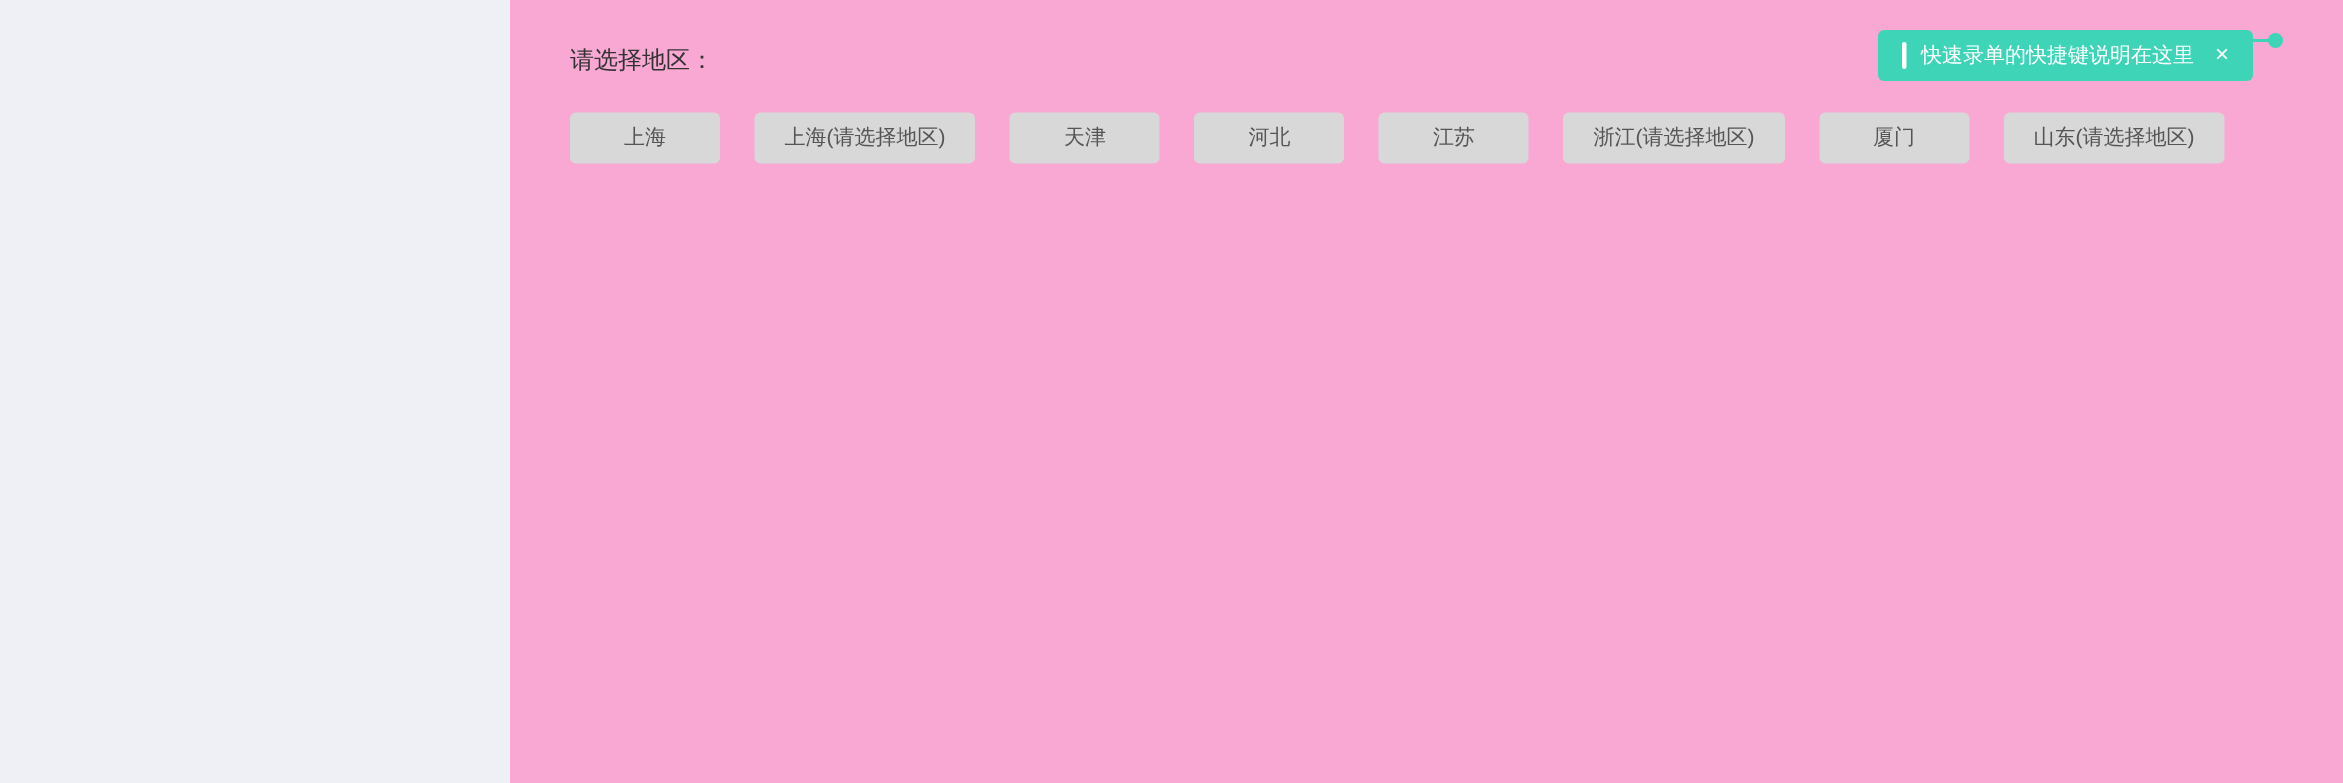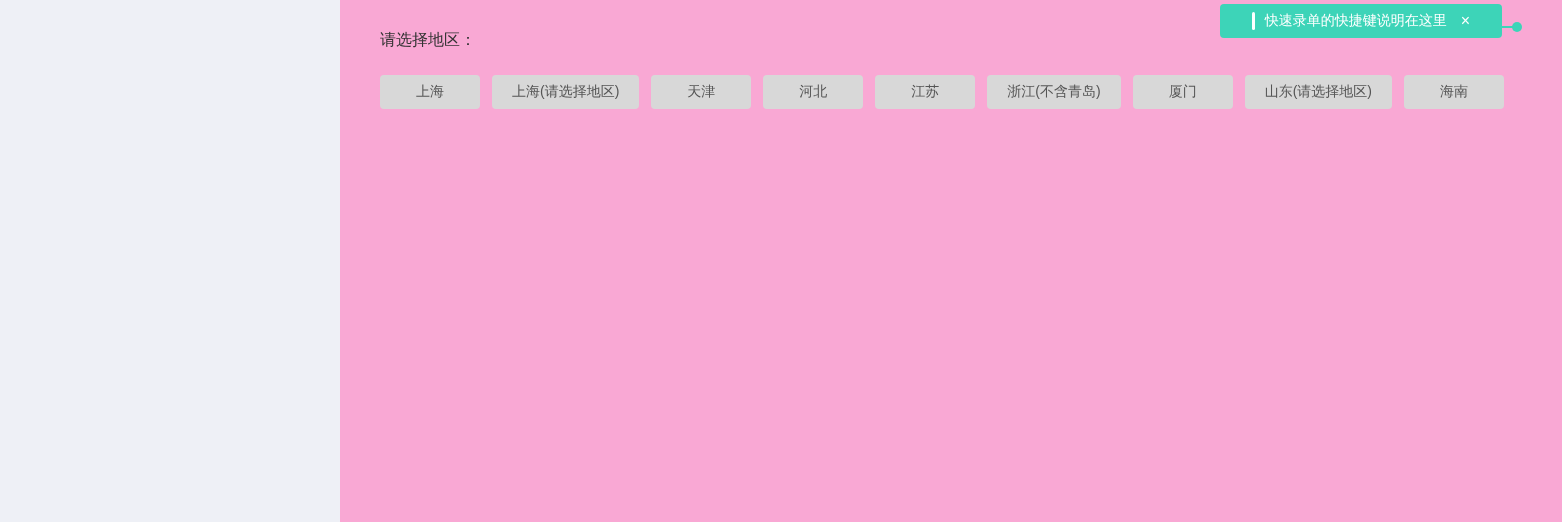--- a/index.html
+++ b/index.html
@@ -39,44 +39,44 @@
     .page-label {
       font-size: 16px;
       color: #333;
       margin-bottom: 24px;
       font-weight: normal;
     }
 
     .region-buttons {
       display: flex;
       flex-wrap: wrap;
-      gap: 12px;
+      gap: 23px;
     }
 
     .region-btn {
       background: #d8d8d8;
       color: #555;
       border: none;
       border-radius: 4px;
       padding: 8px 20px;
       font-size: 14px;
       cursor: pointer;
       min-width: 100px;
       text-align: center;
       font-family: 'Microsoft YaHei', '微软雅黑', Arial, sans-serif;
     }
 
     
     .tooltip-banner {
       position: absolute;
-      top: 4px;
+      top: 20px;
       right: 60px;
       background: #3dd4b8;
       color: #fff;
-      padding: 8px 32px;
+      padding: 8px 16px;
       border-radius: 4px;
       font-size: 14px;
       display: flex;
       align-items: center;
       gap: 10px;
       white-space: nowrap;
     }
 
     .tooltip-banner .bar {
       width: 3px;
@@ -120,24 +120,23 @@
 <div class="sidebar"></div>
 
 <div class="main-content">
   <div class="page-label">请选择地区：</div>
   <div class="region-buttons" id="region-buttons-container">
   <button class="region-btn">上海</button>
       <button class="region-btn">上海(请选择地区)</button>
       <button class="region-btn">天津</button>
       <button class="region-btn">河北</button>
       <button class="region-btn">江苏</button>
-      <button class="region-btn">浙江(不含青岛)</button>
+      <button class="region-btn">浙江(请选择地区)</button>
       <button class="region-btn">厦门</button>
       <button class="region-btn">山东(请选择地区)</button>
-      <button class="region-btn">海南</button>
     </div>
 </div>
 
 <div class="tooltip-banner">
   <div class="bar"></div>
   <span>快速录单的快捷键说明在这里</span>
   <span class="close-btn">×</span>
 </div>
 <div class="tooltip-line"></div>
 <div class="tooltip-dot"></div>

